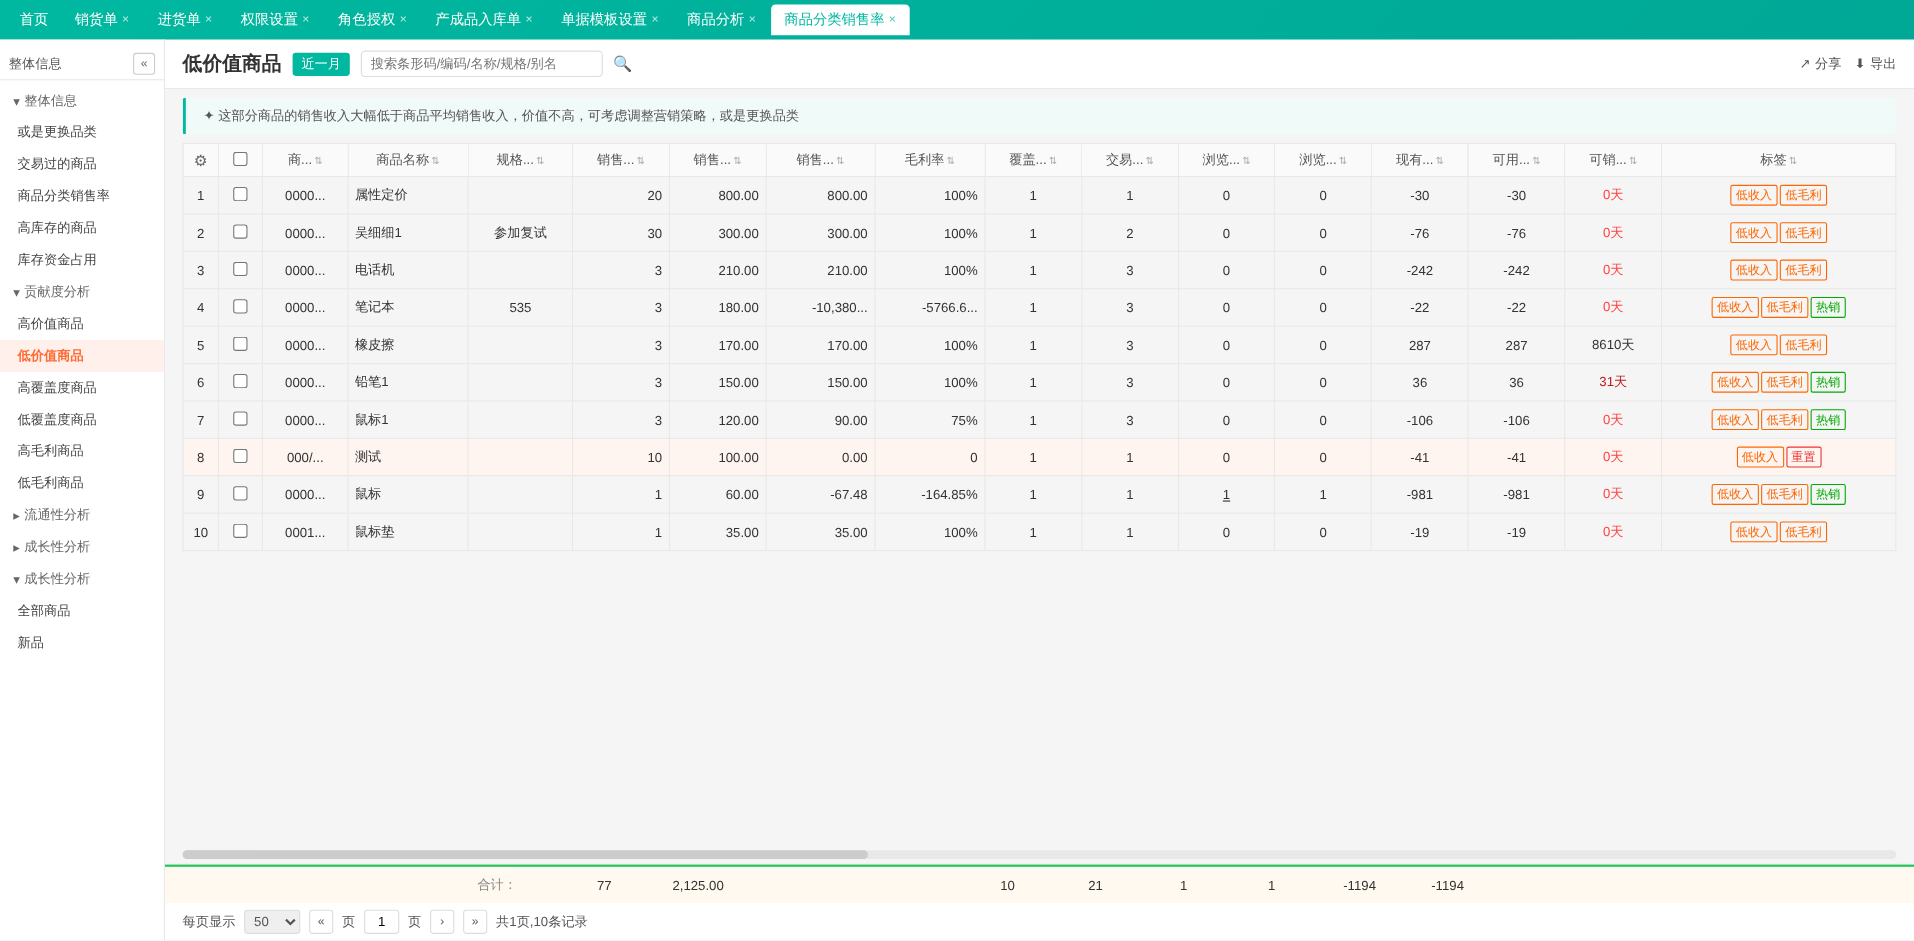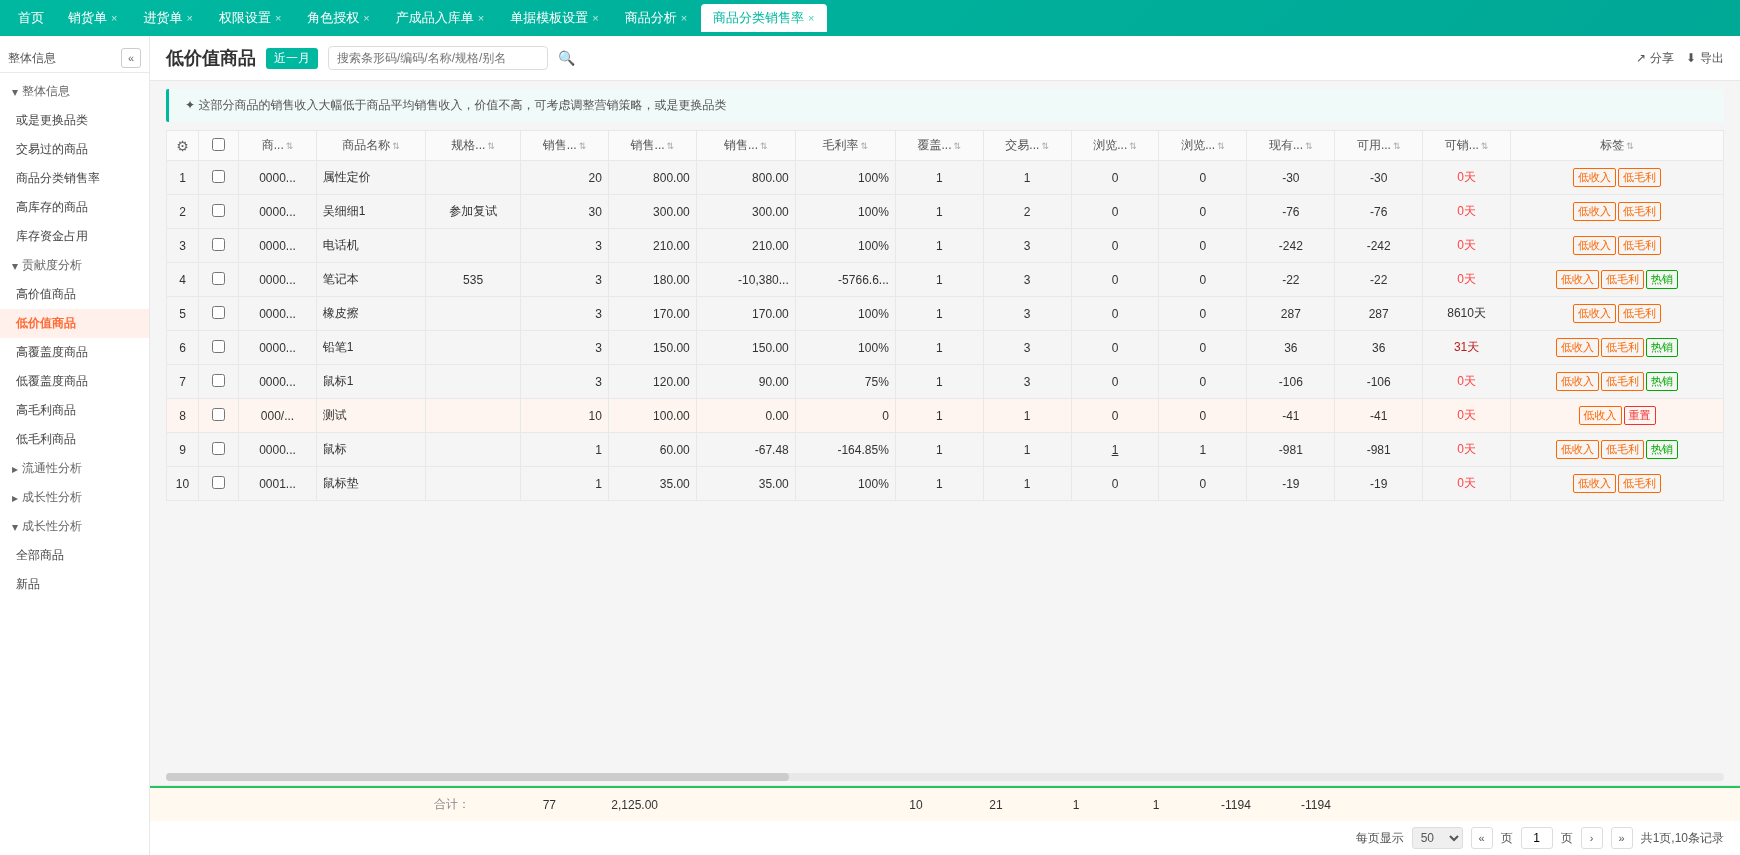--- a/index.html
+++ b/index.html
@@ -107,21 +107,21 @@
     .footer {
       background: #fff; border-top: 1px solid #e8e8e8;
       padding: 0; flex-shrink: 0;
     }
     .total-row {
       display: flex; align-items: center;
       background: #fff9f0; border-top: 2px solid #22c55e;
       padding: 8px 16px; font-size: 12px; color: #333;
     }
     .pagination-row {
-      display: flex; align-items: center; justify-content: flex-end;
+      display: flex; align-items: center; 
       padding: 6px 16px; gap: 8px; font-size: 12px; color: #555;
     }
     .page-btn {
       width: 22px; height: 22px; border: 1px solid #ddd; border-radius: 3px;
       display: flex; align-items: center; justify-content: center;
       cursor: pointer; font-size: 11px; background: #fff;
     }
     .page-input {
       width: 32px; height: 22px; border: 1px solid #ddd; border-radius: 3px;
       text-align: center; font-size: 12px;

